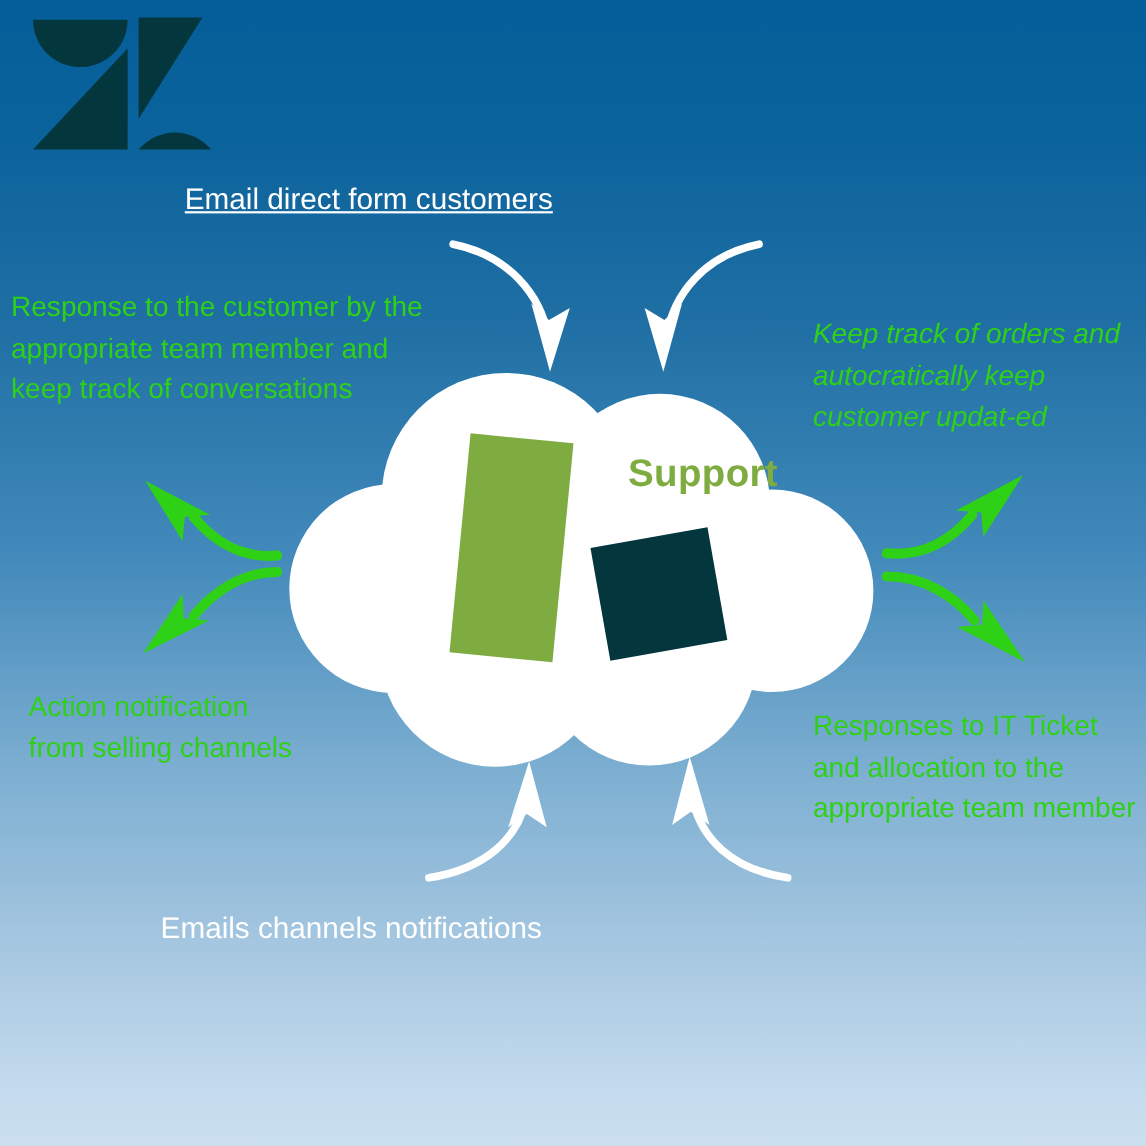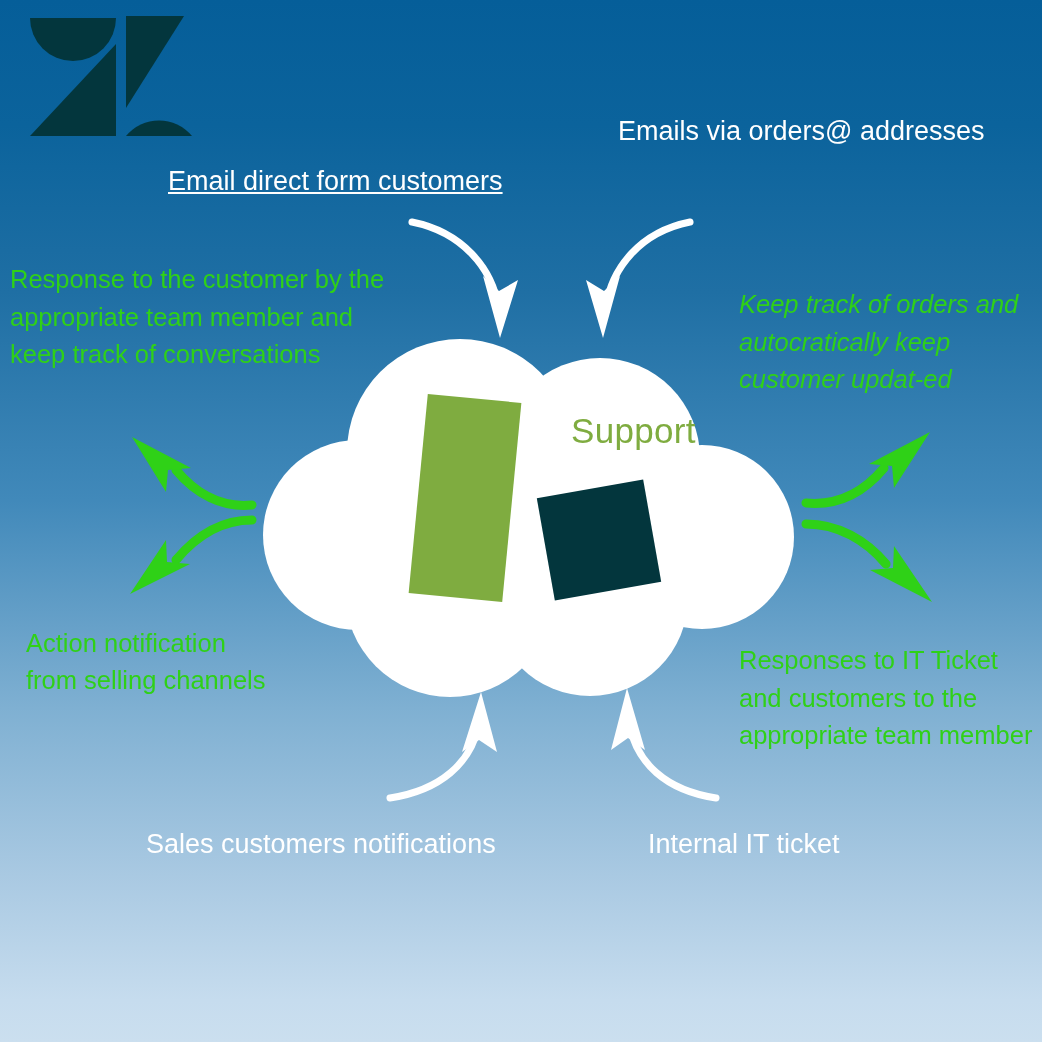--- a/index.html
+++ b/index.html
@@ -76,21 +76,21 @@
   }
   .label-green {
     color: #2FD117;
     font-size: 25.5px;
     line-height: 1.48;
     font-weight: 400;
   }
   #support-label {
     color: #7FAC40;
     font-size: 35px;
-    font-weight: 400;
+    font-weight: 700;
     letter-spacing: 0.3px;
   }
 
   #lbl-email-direct     { left: 168px; top: 165px; text-decoration: underline; }
   #lbl-emails-orders    { left: 618px; top: 115px; }
   #lbl-sales-channels   { left: 146px; top: 828px; }
   #lbl-internal-ticket  { left: 648px; top: 828px; }
 
   #lbl-response-customer { left: 10px;  top: 261px; width: 380px; }
   #lbl-keep-track        { left: 739px; top: 286px; width: 296px; font-style: italic; }
@@ -177,30 +177,28 @@
     </g>
 
     <g>
       <path d="M 806 524 C 838 524 866 540 886 564" stroke="#2FD117" stroke-width="9" fill="none" stroke-linecap="round"></path>
       <path d="M 932 602 L 894 546 L 893 568 L 870 570 Z" fill="#2FD117"></path>
     </g>
   </svg>
 
   <div class="label label-white" id="lbl-email-direct">Email direct form customers</div>
 
-  <div class="label label-white" id="lbl-emails-orders">Emails via orders@ addresses</div>
-
-  <div class="label label-white" id="lbl-sales-channels">Sales customers notifications</div>
-
-  <div class="label label-white" id="lbl-internal-ticket">Internal IT ticket</div>
+
+  <div class="label label-white" id="lbl-sales-channels">Emails channels notifications</div>
+
 
   <div class="label label-green" id="lbl-response-customer">Response to the customer by the appropriate team member and keep track of conversations</div>
 
   <div class="label label-green" id="lbl-keep-track">Keep track of orders and autocratically keep customer updat-ed</div>
 
   <div class="label label-green" id="lbl-action-notif">Action notification
 from selling channels</div>
 
-  <div class="label label-green" id="lbl-responses-it">Responses to IT Ticket and customers to the appropriate team member</div>
+  <div class="label label-green" id="lbl-responses-it">Responses to IT Ticket and allocation to the appropriate team member</div>
 
   <div class="label" id="support-label">Support</div>
 
 </div>
 
 </body></html>

